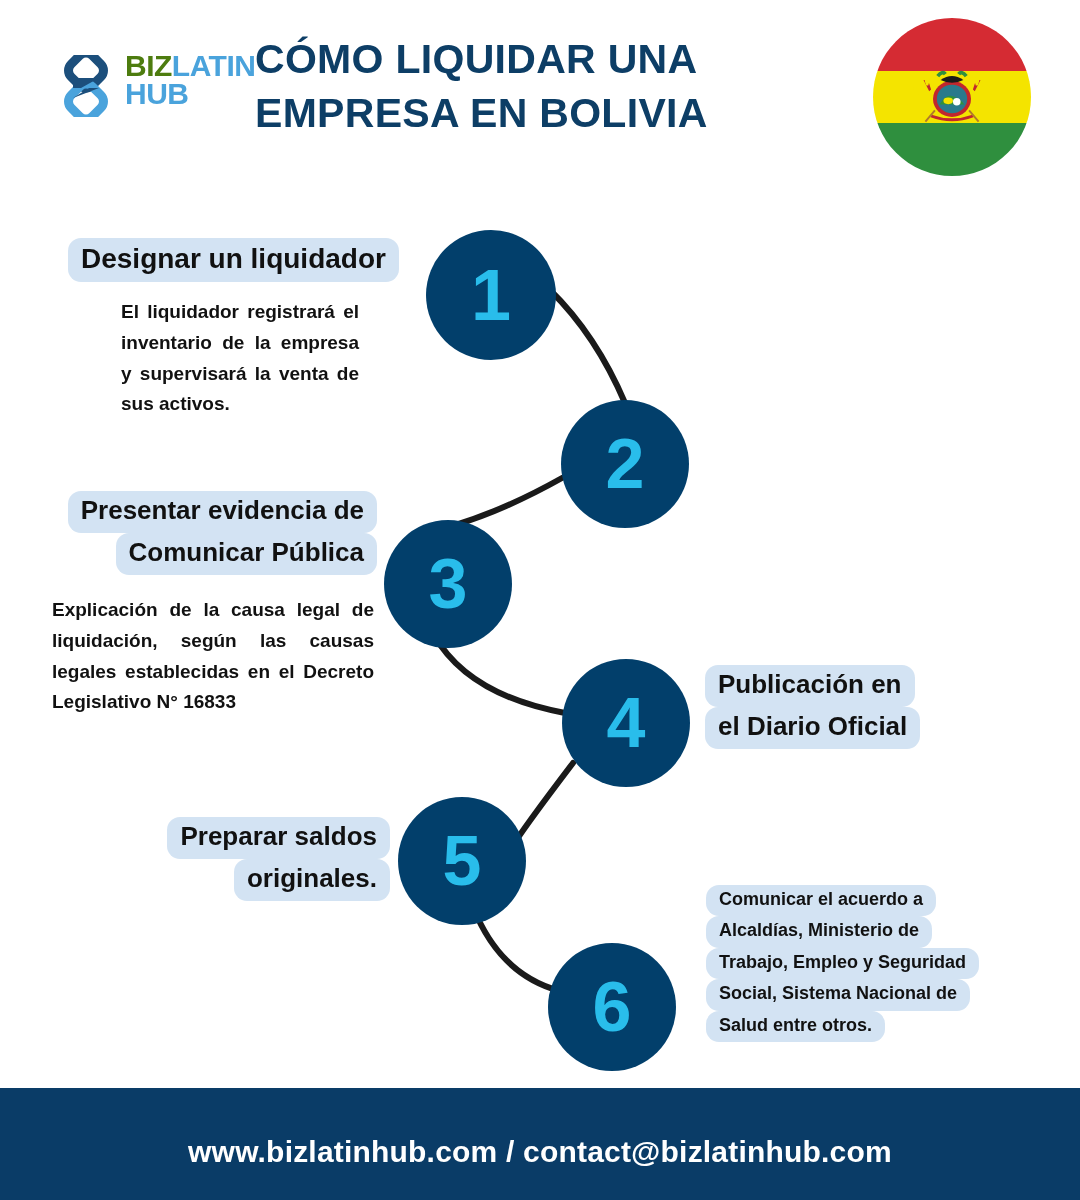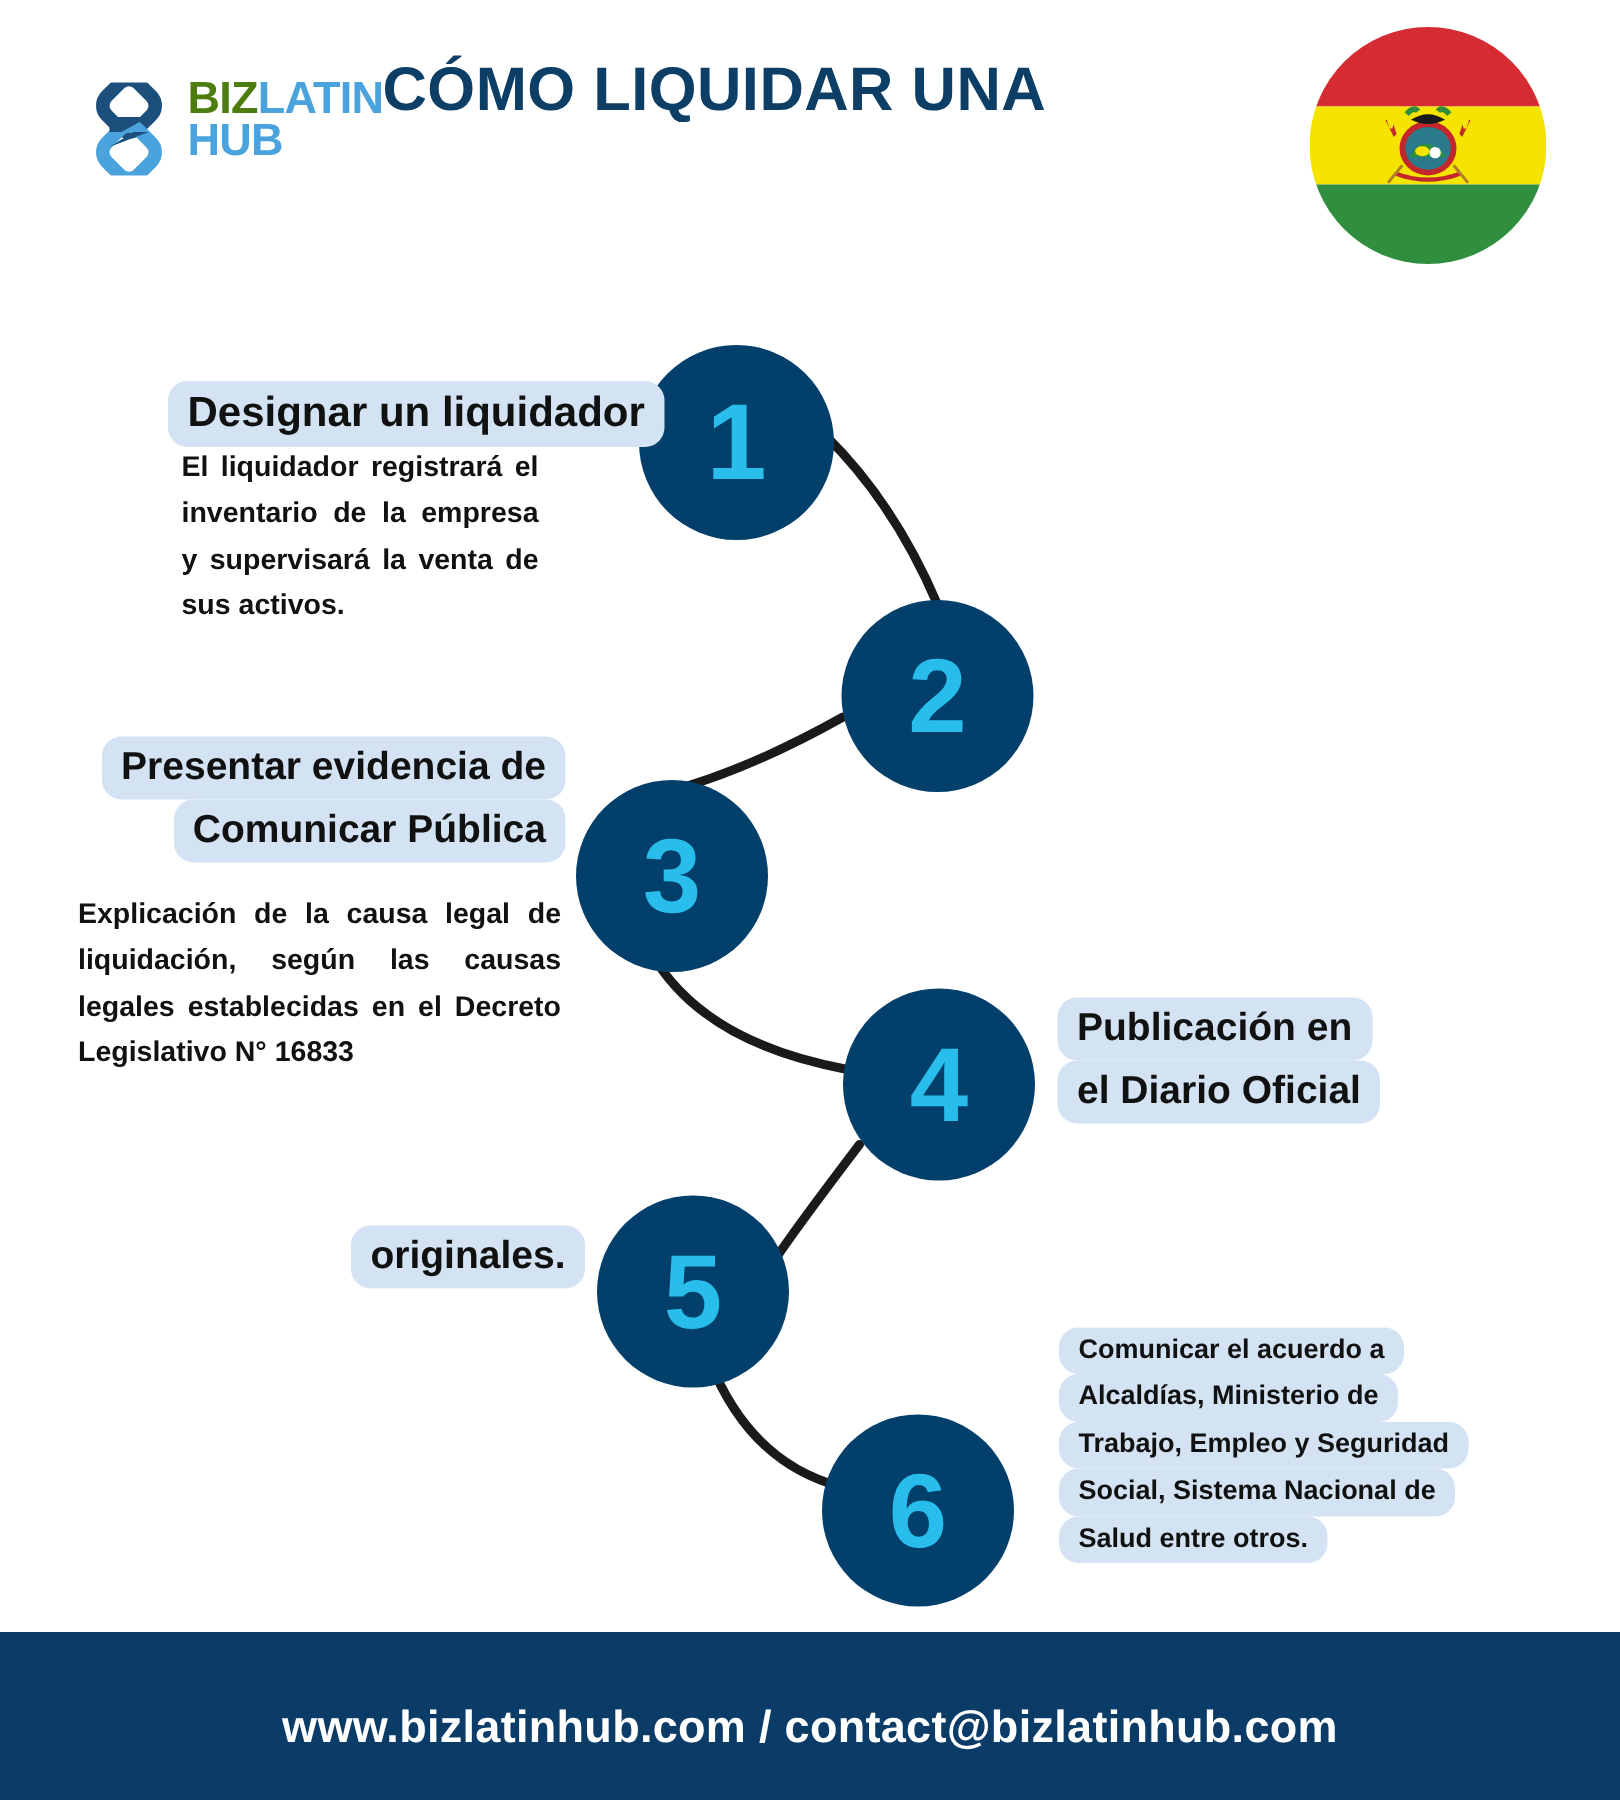--- a/index.html
+++ b/index.html
@@ -104,20 +104,21 @@
         </svg>
       </div>
       <div class="logo-text">
         <div class="logo-line1"><span class="logo-biz">BIZ</span><span class="logo-latin">LATIN</span></div>
         <div class="logo-hub">HUB</div>
       </div>
     </div>
 
     <div class="title">
       <div>CÓMO LIQUIDAR UNA</div>
+      <div>EMPRESA EN BOLIVIA</div>
     </div>
 
     <div class="flag">
       <svg viewBox="0 0 158 158" width="158" height="158">
         <rect x="0" y="0" width="158" height="53" fill="#d52b33"></rect>
         <rect x="0" y="53" width="158" height="52" fill="#f4e400"></rect>
         <rect x="0" y="105" width="158" height="53" fill="#2f8f3e"></rect>
         <g transform="translate(79 79) scale(0.95)">
           <ellipse cx="0" cy="2" rx="20" ry="19" fill="#c1272d"></ellipse>
           <ellipse cx="0" cy="2" rx="16" ry="15" fill="#2a7a8c"></ellipse>
@@ -144,21 +145,21 @@
         <path d="M562 293 Q505 325 455 340"></path>
         <path d="M434 450 Q468 510 565 528"></path>
         <path d="M573 578 Q522 645 510 665"></path>
         <path d="M473 722 Q500 790 560 806"></path>
       </g>
     </svg>
 
     <div class="circle" style="left:426px; top:45px; width:130px; height:130px; font-size:72px;">
       <span>1</span>
     </div>
-    <div class="label lbl-28" style="left:68px; top:69px; width:345px;margin-left:44px;">
+    <div class="label lbl-28" style="left:68px; top:53px; width:345px;">
       <span>Designar un liquidador</span>
     </div>
     <div class="desc" style="left:121px; top:112px; width:238px; font-size:19px;">El liquidador registrará el inventario de la empresa y supervisará la venta de sus activos.</div>
 
     <div class="circle" style="left:560px; top:404px; width:0; height:0;"></div>
     <div class="circle" style="left:561px; top:215px; width:128px; height:128px; font-size:70px;">
       <span>2</span>
     </div>
 
     <div class="circle" style="left:384px; top:335px; width:128px; height:128px; font-size:70px;">
@@ -175,20 +176,21 @@
     </div>
     <div class="label lbl-26" style="left:705px; top:480px; width:250px;">
       <span>Publicación en</span>
       <span>el Diario Oficial</span>
     </div>
 
     <div class="circle" style="left:398px; top:612px; width:128px; height:128px; font-size:70px;">
       <span>5</span>
     </div>
     <div class="label lbl-26 right-al" style="left:140px; top:632px; width:250px;">
+      <span>Preparar saldos</span>
       <span>originales.</span>
     </div>
 
     <div class="circle" style="left:548px; top:758px; width:128px; height:128px; font-size:70px;">
       <span>6</span>
     </div>
     <div class="label lbl-25" style="left:706px; top:700px; width:330px;">
       <span>Comunicar el acuerdo a</span>
       <span>Alcaldías, Ministerio de</span>
       <span>Trabajo, Empleo y Seguridad</span>

